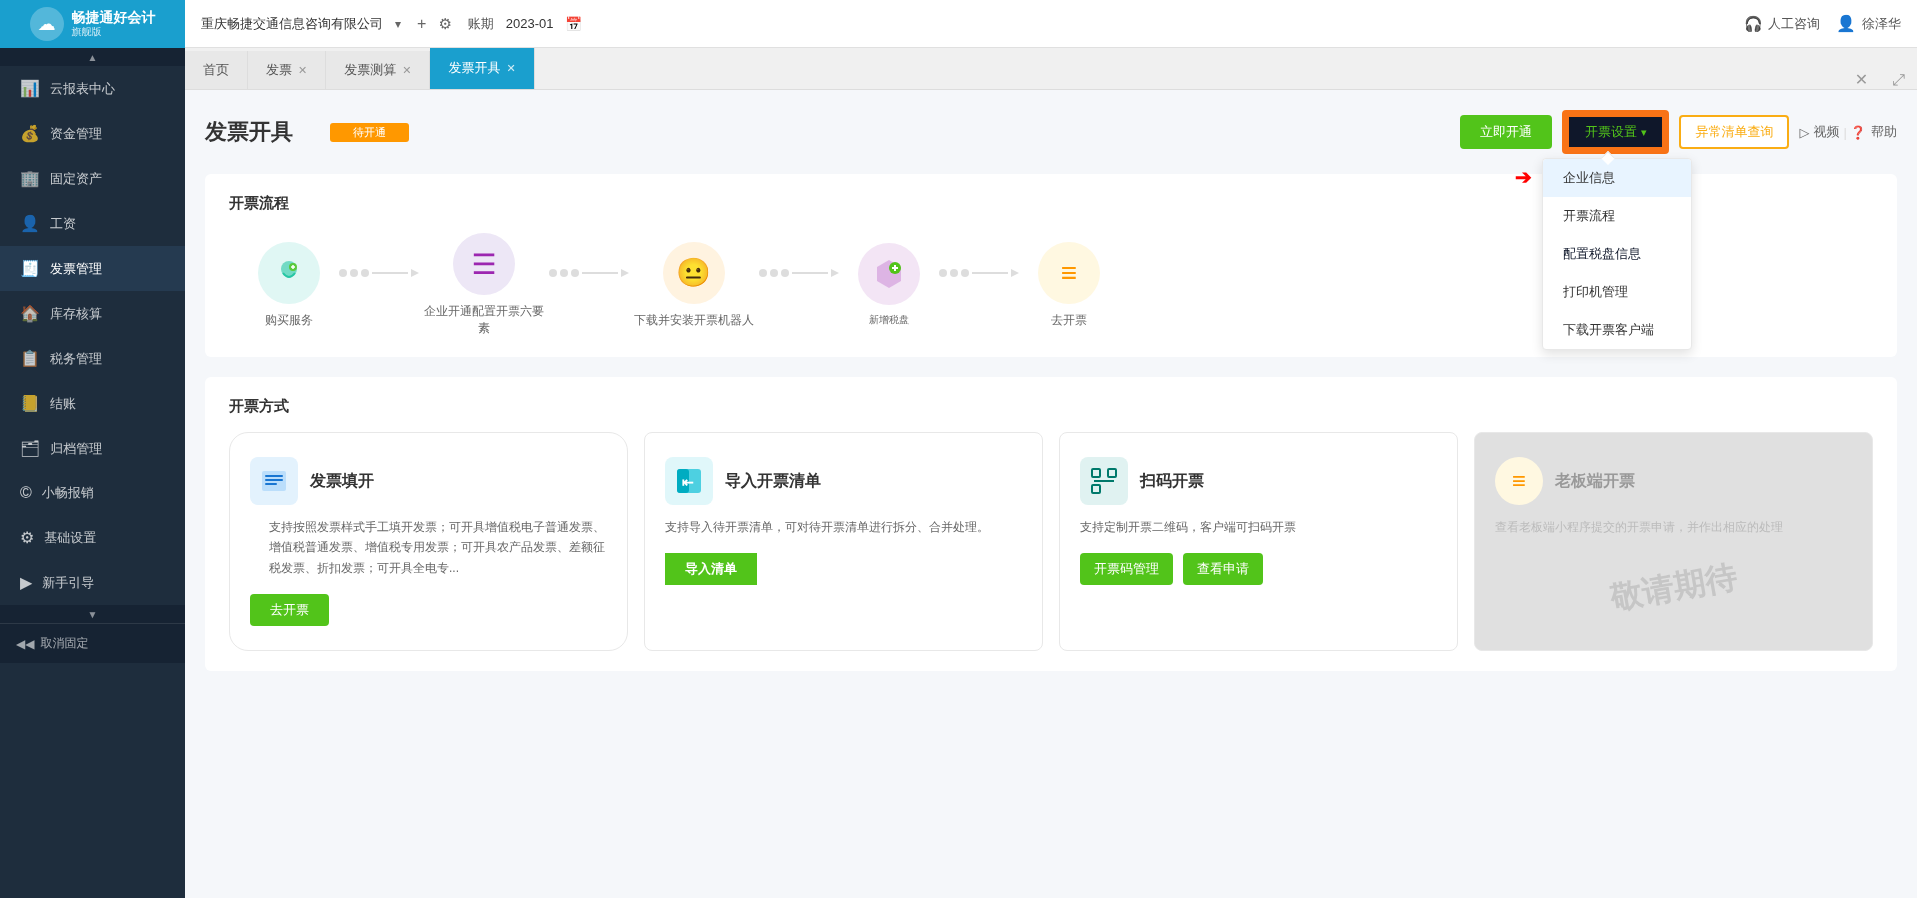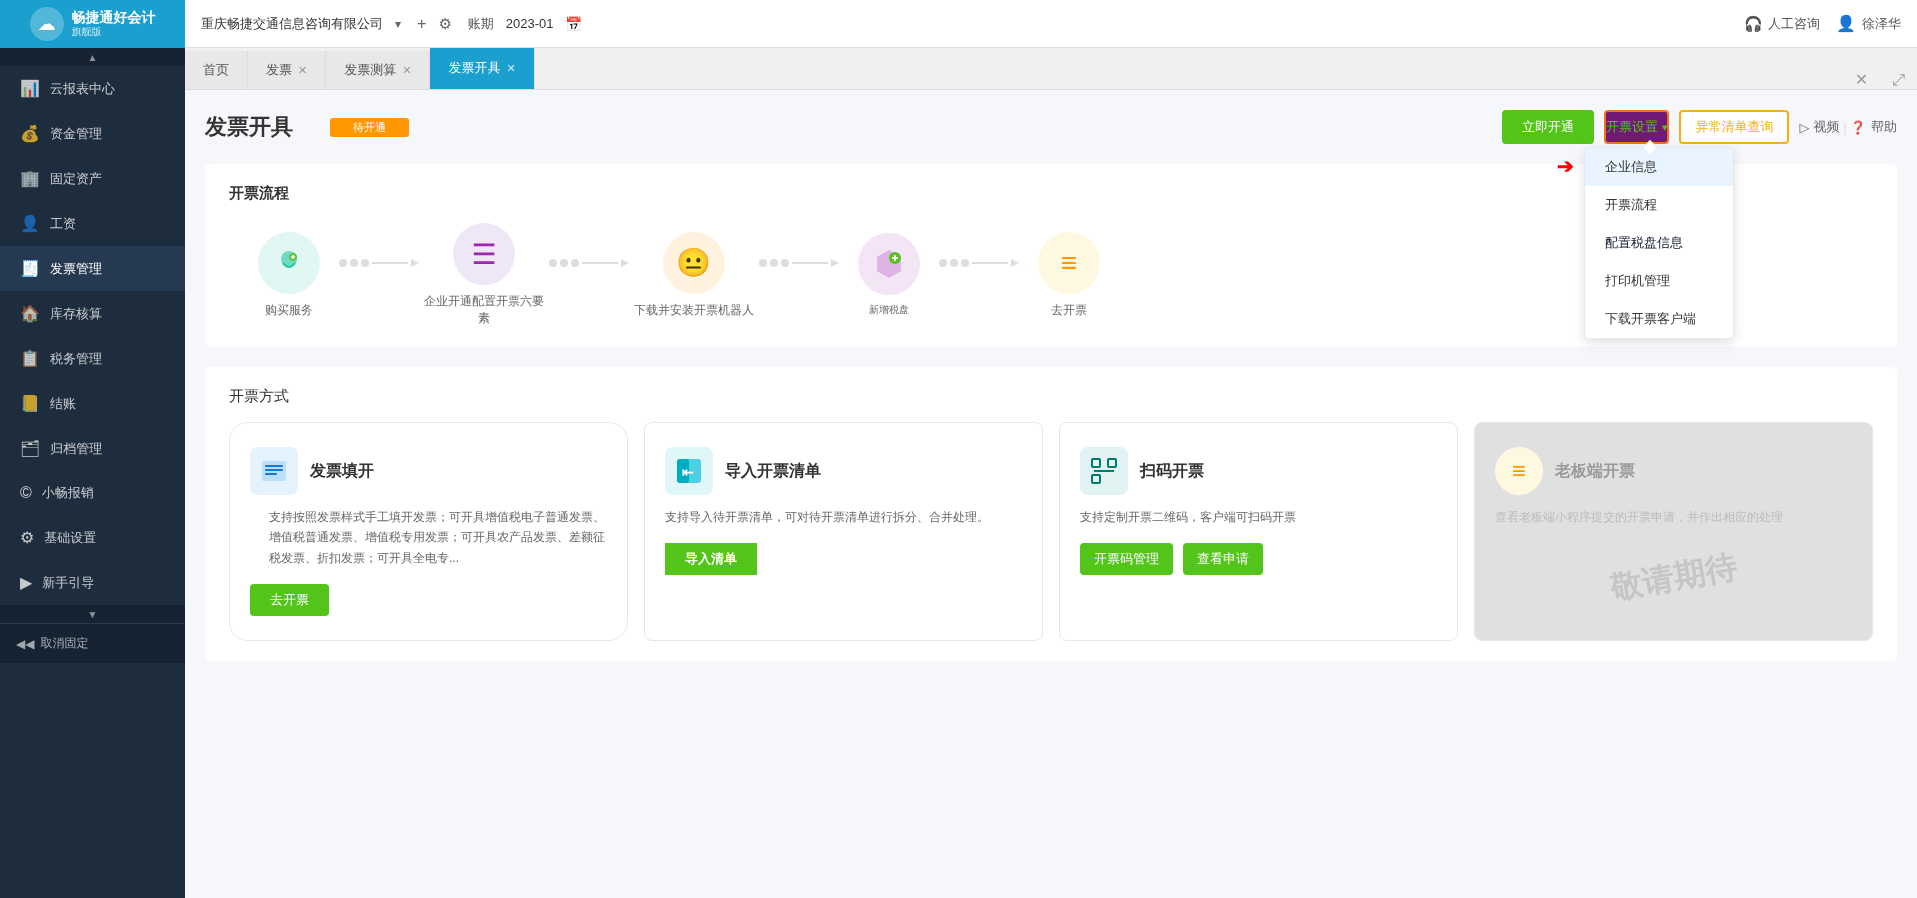--- a/index.html
+++ b/index.html
@@ -128,21 +128,21 @@
       <div style="flex:1; background:#f5f7fa; overflow-y:auto; padding:20px; position:relative;">
 
         <div style="display:flex; align-items:center; gap:12px; margin-bottom:20px; position:relative;">
           <h1 style="font-size:22px; font-weight:bold; color:#333;">发票开具</h1>
           <span style="background:#ff9800; color:#fff; font-size:11px; padding:2px 23px; border-radius:3px;margin-left:25px;">待开通</span>
 
           <div style="margin-left:auto; display:flex; align-items:center; gap:10px; position:relative;">
             <button style="background:#52c41a; color:#fff; border:none; border-radius:4px; padding:8px 20px; font-size:13px; cursor:pointer;">立即开通</button>
 
             <div style="position:relative;">
-              <button style="background:#701a75; color:#52c41a; border:2px solid #f97316; border-radius:4px; padding:6px 0; font-size:13px; cursor:pointer; display:flex; align-items:center; gap:4px;">
+              <button style="background:#0f172a; color:#52c41a; border:7px solid #f97316; border-radius:4px; padding:6px 16px; font-size:13px; cursor:pointer; display:flex; align-items:center; gap:4px;">
                 <span>开票设置</span>
                 <span style="font-size:11px;">▾</span>
               </button>
 
               <div style="position:absolute; top:110%; left:-20px; background:#fff; border:1px solid #e8e8e8; border-radius:4px; box-shadow:0 4px 12px rgba(0,0,0,0.12); z-index:1000; min-width:150px;">
 
                 <div style="position:absolute; top:-6px; left:60px; width:10px; height:10px; background:#fff; border-left:1px solid #e8e8e8; border-top:1px solid #e8e8e8; transform:rotate(45deg);"></div>
 
                 <div style="position:absolute; top:6px; left:-28px;">
                   <span style="color:red; font-size:20px; font-weight:bold;">➔</span>
@@ -249,21 +249,21 @@
             </div>
 
             <div style="display:flex; flex-direction:column; align-items:center; gap:8px; min-width:100px;">
               <div style="width:62px; height:62px; background:#fff8e1; border-radius:50%; display:flex; align-items:center; justify-content:center; color:#ff9800; font-size:28px;">≡</div>
               <span style="font-size:12px; color:#666; text-align:center;">去开票</span>
             </div>
           </div>
         </div>
 
         <div style="background:#fff; border-radius:6px; padding:20px 24px;">
-          <div style="font-size:15px; font-weight:normal; color:#333; margin-bottom:16px;">开票方式</div>
+          <div style="font-size:15px; font-weight:bold; color:#333; margin-bottom:16px;">开票方式</div>
           <div style="display:grid; grid-template-columns:repeat(4,1fr); gap:16px;">
 
             <div style="border:1px solid #e8e8e8; border-radius:19px; padding:24px 20px; background:#fff;">
               <div style="display:flex; align-items:center; gap:12px; margin-bottom:12px;">
                 <div style="width:48px; height:48px; background:#e3f2fd; border-radius:8px; display:flex; align-items:center; justify-content:center; color:#1976d2; font-size:24px;">
                   <svg width="28" height="28" viewBox="0 0 28 28">
                       <rect x="2" y="4" width="24" height="20" rx="2" fill="#bbdefb"></rect>
                       <rect x="5" y="8" width="18" height="2" rx="1" fill="#1976d2"></rect>
                       <rect x="5" y="12" width="18" height="2" rx="1" fill="#1976d2"></rect>
                       <rect x="5" y="16" width="12" height="2" rx="1" fill="#1976d2"></rect>

